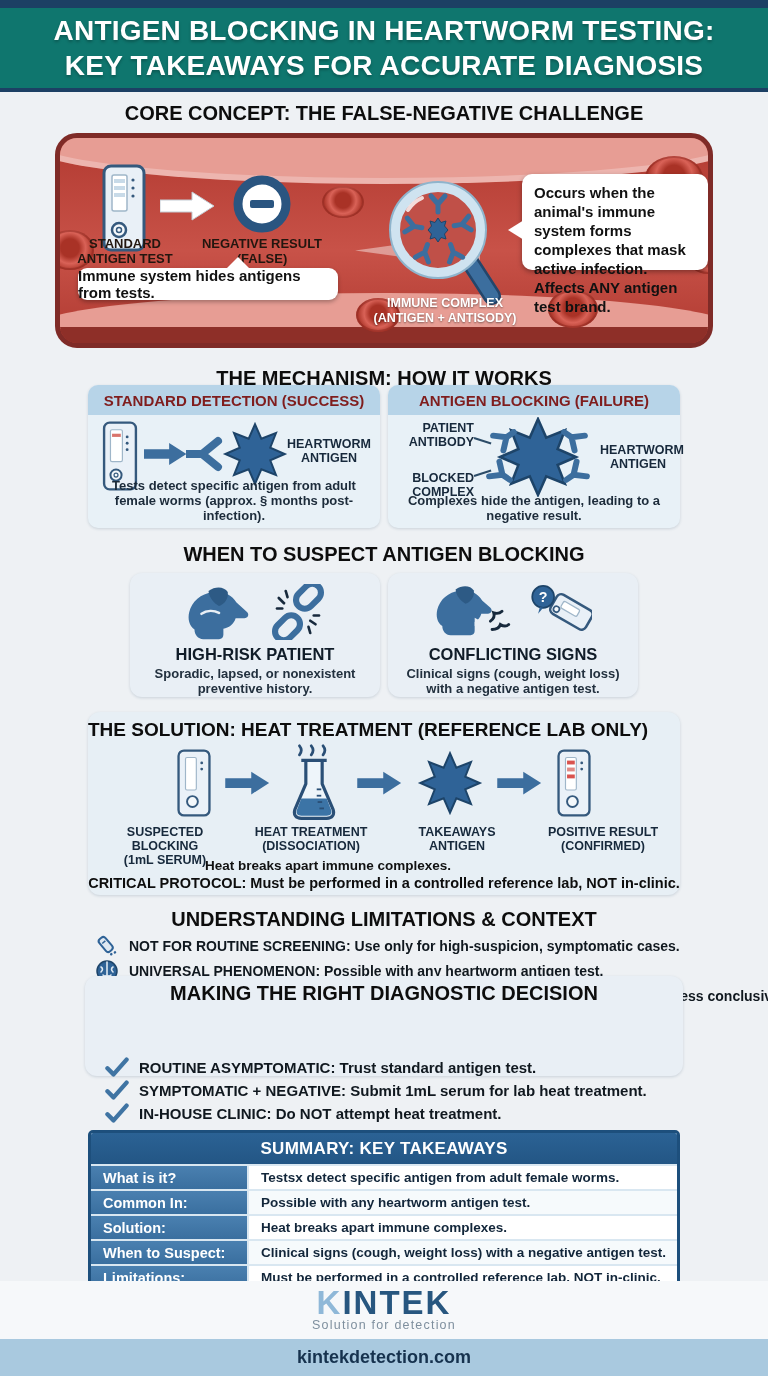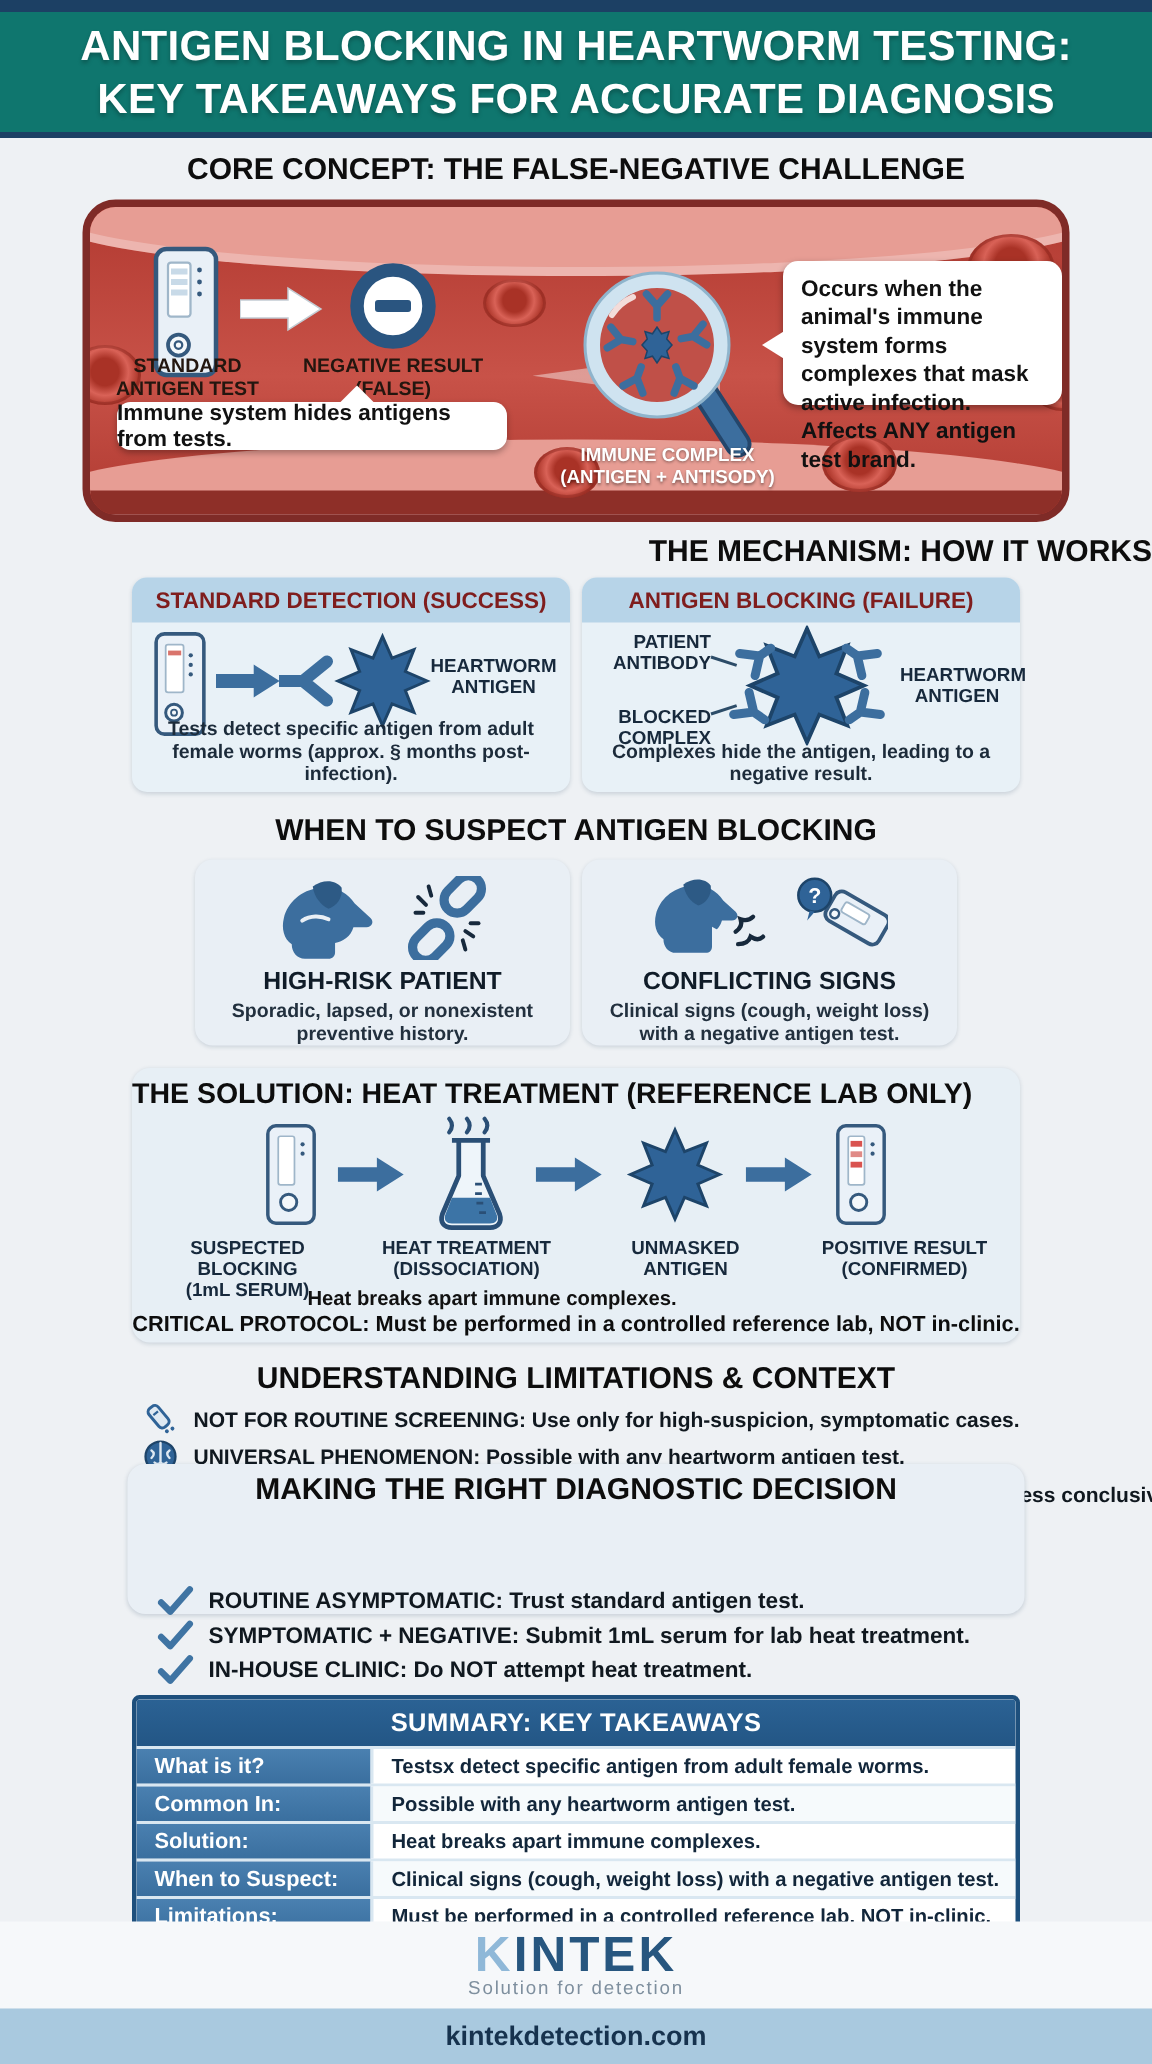--- a/index.html
+++ b/index.html
@@ -183,21 +183,21 @@
       <div>IMMUNE COMPLEX</div>
       <div>(ANTIGEN + ANTISODY)</div>
     </div>
 
     <div class="callout" style="left:462px;top:36px;width:186px;height:96px;">
       <span class="tail"></span>
       <span>Occurs when the animal's immune system forms complexes that mask active infection. Affects ANY antigen test brand.</span>
     </div>
   </div>
 
-  <div class="sec-h" style="top:357px;text-align:right;">THE MECHANISM: HOW IT WORKS</div>
+  <div class="sec-h" style="top:367px;">THE MECHANISM: HOW IT WORKS</div>
 
   <div class="mpanel" style="left:88px;">
     <div class="mhdr">STANDARD DETECTION (SUCCESS)</div>
     <div class="mbody">
       <svg style="position:absolute;left:14px;top:6px;" width="36" height="70" viewBox="0 0 44 88">
         <rect x="2" y="2" width="40" height="84" rx="7" fill="#eaf1f8" stroke="#35597d" stroke-width="3"></rect>
         <rect x="10" y="11" width="15" height="40" rx="2" fill="#fff" stroke="#9fb6c9" stroke-width="1.5"></rect>
         <rect x="12" y="16" width="11" height="4" fill="#d9746c"></rect>
         <circle cx="31" cy="20" r="1.8" fill="#35597d"></circle>
           <circle cx="31" cy="28" r="1.8" fill="#35597d"></circle>
@@ -355,21 +355,21 @@
     <div class="steps">
       <div class="step">
         <div>SUSPECTED BLOCKING</div>
           <div>(1mL SERUM)</div>
       </div>
       <div class="step">
         <div>HEAT TREATMENT</div>
           <div>(DISSOCIATION)</div>
       </div>
       <div class="step">
-        <div>UNMASKED</div>
+        <div>TAKEAWAYS</div>
           <div>ANTIGEN</div>
       </div>
       <div class="step">
         <div>POSITIVE RESULT</div>
           <div>(CONFIRMED)</div>
       </div>
     </div>
     <div class="note">Heat breaks apart immune complexes.</div>
     <div class="crit">CRITICAL PROTOCOL: Must be performed in a controlled reference lab, NOT in-clinic.</div>
   </div>

